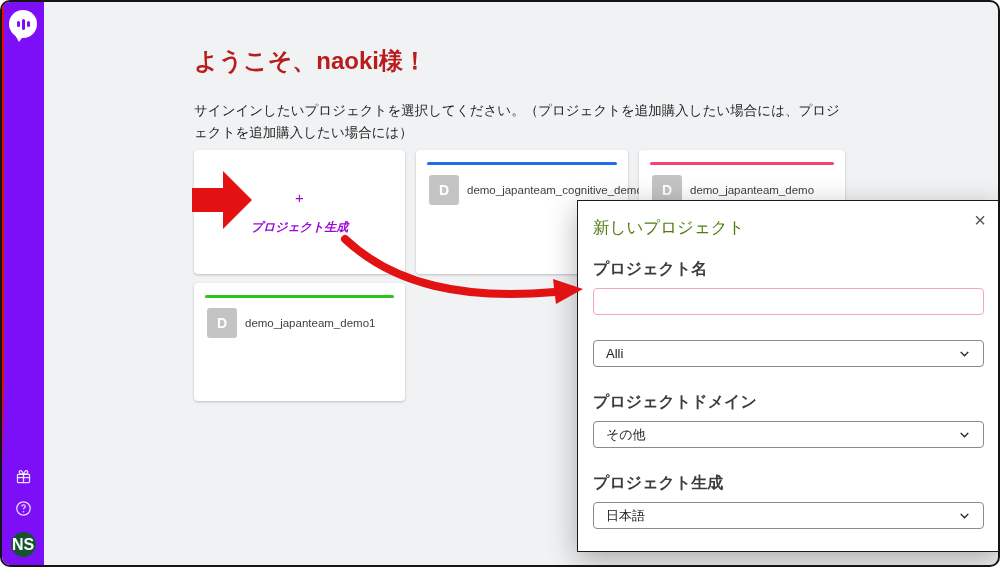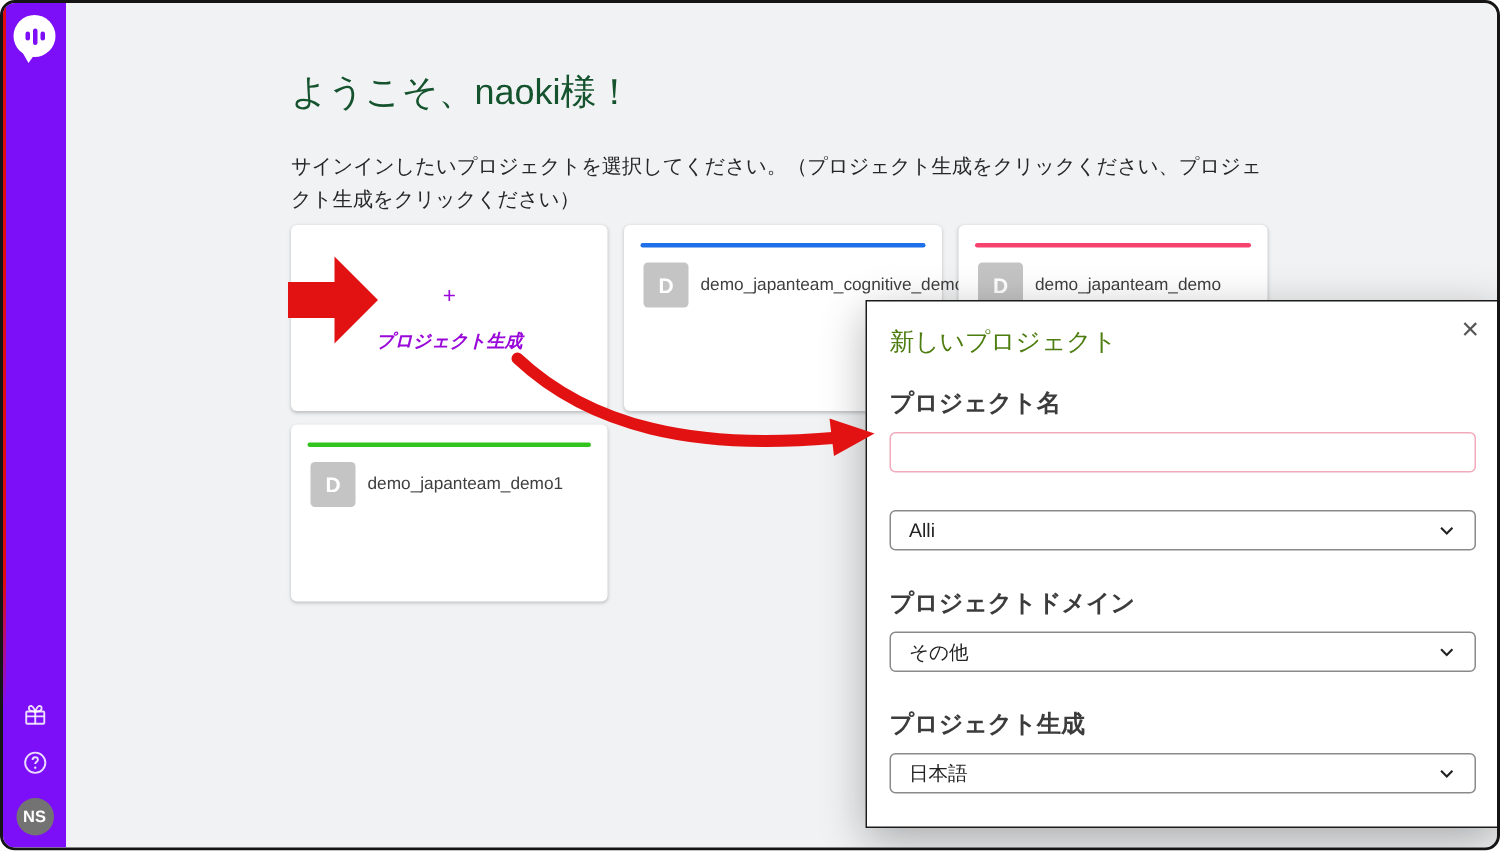--- a/index.html
+++ b/index.html
@@ -18,25 +18,25 @@
   .logo { position:absolute; left:7px; top:8px; width:28px; height:28px;
     background:#fff; border-radius:50%; display:flex; align-items:center; justify-content:center; gap:2px; }
   .logo:after { content:""; position:absolute; left:6px; bottom:-4px;
     border-left:4px solid transparent; border-right:5px solid transparent; border-top:7px solid #fff; }
   .logo .bar { width:3px; border-radius:2px; }
   .logo .b1,.logo .b3 { height:6px; }
   .logo .b2 { height:11px; }
   .side-bottom { position:absolute; left:0; bottom:8px; width:42px;
     display:flex; flex-direction:column; align-items:center; gap:15px; }
   .side-icon { width:17px; height:17px; color:rgba(255,255,255,.85); display:block; }
-  .avatar-ns { width:25px; height:25px; border-radius:50%; background:#737373;
-    color:#fff; font-size:11px; font-weight:bold; display:flex; align-items:center; justify-content:center; }
+  .avatar-ns { width:25px; height:25px; border-radius:50%; background:#14532d;
+    color:#fff; font-size:16px; font-weight:bold; display:flex; align-items:center; justify-content:center; }
 
   
-  .page-title { position:absolute; left:192px; top:43px; font-size:24px; font-weight:400; color:#14532d; z-index:1; }
+  .page-title { position:absolute; left:192px; top:43px; font-size:24px; font-weight:700; color:#b91c1c; z-index:1; }
   .page-subtitle { position:absolute; left:192px; top:98px; width:656px;
     font-size:13.5px; font-weight:500; color:#262626; line-height:1.6; z-index:1; }
 
   .card { position:absolute; background:#fff; border-radius:4px;
     box-shadow:0 1px 3px rgba(0,0,0,.15), 0 1px 2px rgba(0,0,0,.08); z-index:1; }
   .card-create { left:192px; top:148px; width:211px; height:124px;
     display:flex; flex-direction:column; align-items:center; justify-content:center; gap:13px; cursor:pointer; }
   .card-create .plus { font-size:15px; font-weight:500; }
   .card-create .create-label { font-size:12px; font-weight:bold;font-style:italic; }
   .proj-card .accent { position:absolute; left:11px; right:11px; top:12px; height:3px; border-radius:2px; }
@@ -89,21 +89,21 @@
       <svg class="side-icon" viewBox="0 0 24 24" fill="none" stroke="currentColor" stroke-width="1.8">
         <circle cx="12" cy="12" r="9.5"></circle>
         <path d="M9.5 9.3 C 9.5 7.8 10.6 6.8 12 6.8 C 13.5 6.8 14.5 7.8 14.5 9.1 C 14.5 11 12 11.2 12 13.2"></path>
         <circle cx="12" cy="16.6" r="1.1" fill="currentColor" stroke="none"></circle>
       </svg>
       <div class="avatar-ns">NS</div>
     </div>
   </nav>
 
   <h1 class="page-title">ようこそ、naoki様！</h1>
-  <p class="page-subtitle">サインインしたいプロジェクトを選択してください。（プロジェクト生成をクリックください、プロジェクト生成をクリックください）</p>
+  <p class="page-subtitle">サインインしたいプロジェクトを選択してください。（プロジェクトを追加購入したい場合には、プロジェクトを追加購入したい場合には）</p>
 
   <div class="card card-create">
     <span class="plus" style="color: rgb(153, 7, 217);">+</span>
     <span class="create-label" style="color: rgb(153, 7, 217);">プロジェクト生成</span>
   </div>
 
   <div class="card proj-card card-p1">
     <div class="accent" style="background-color: rgb(30, 111, 232);"></div>
     <div class="proj-row">
       <div class="proj-avatar">D</div>

